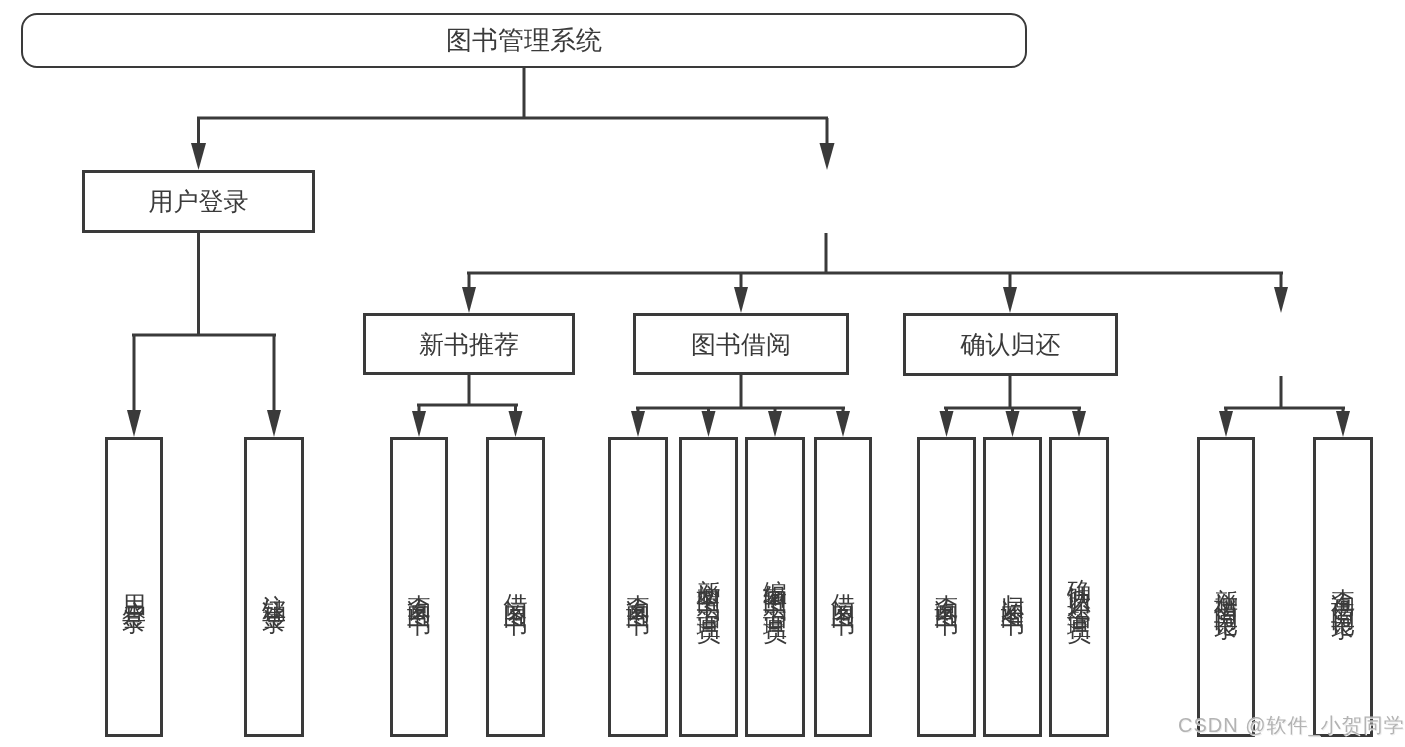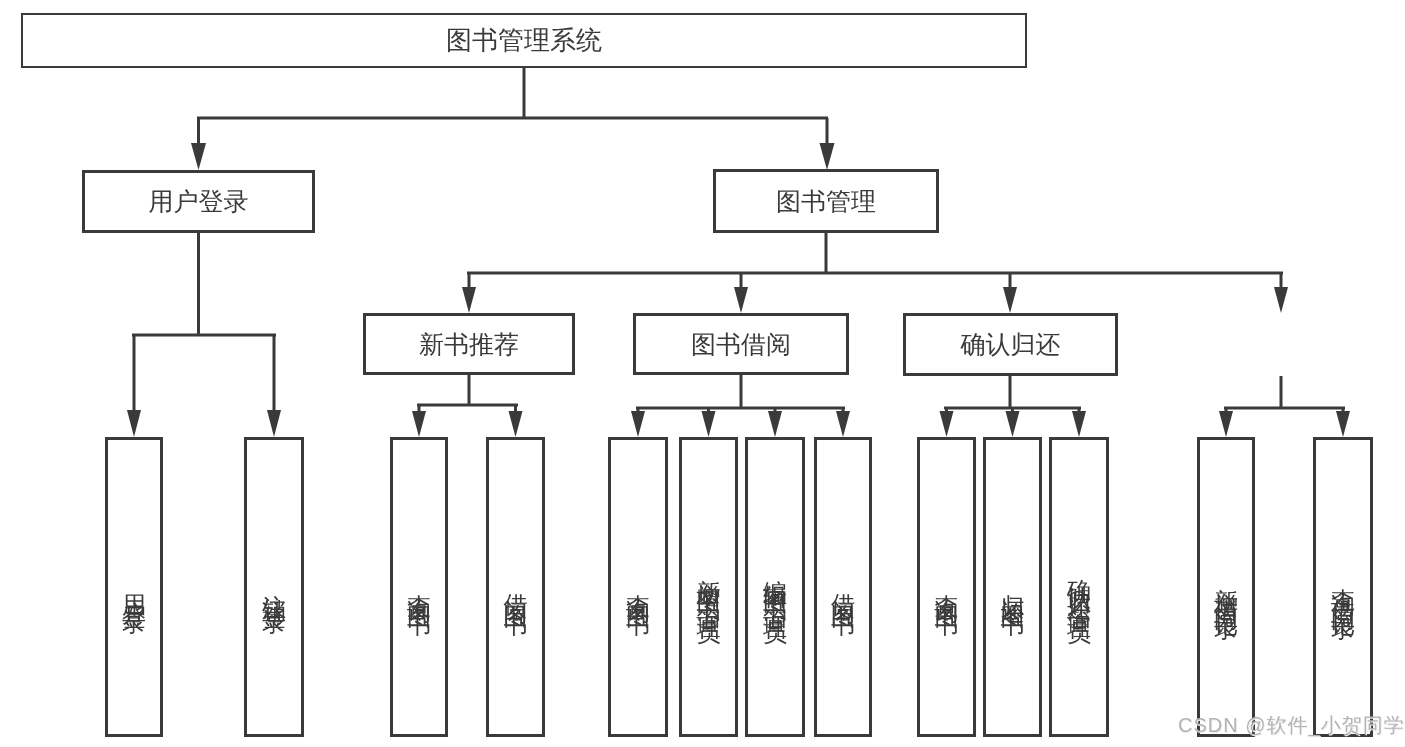--- a/index.html
+++ b/index.html
@@ -20,20 +20,21 @@
     border:3px solid #3a3a3a;
     display:flex;
     align-items:center;
     justify-content:center;
     color:#3a3a3a;
     z-index:1;
   }
   .node.root {
     border-width:2px;
     font-size:26px;
+    border-radius:16px;
   }
   .node.branch { font-size:25px; }
   .node.leaf { font-size:24px; }
   .node .vtext {
     writing-mode:vertical-rl;
     text-orientation:mixed;
     letter-spacing:6px;
     line-height:1;
     white-space:nowrap;
   }
@@ -100,23 +101,20 @@
     </g>
   </svg>
 
   <div class="node root" style="left:21px;top:13px;width:1006px;height:55px">
     <span>图书管理系统</span>
   </div>
 
   <div class="node branch" style="left:82px;top:170px;width:233px;height:63px">
     <span>用户登录</span>
   </div>
-  <div class="node branch" style="left:713px;top:169px;width:226px;height:64px">
-    <span>图书管理</span>
-  </div>
 
   <div class="node branch" style="left:633px;top:313px;width:216px;height:62px">
     <span>图书借阅</span>
   </div>
   <div class="node branch" style="left:363px;top:313px;width:212px;height:62px">
     <span>新书推荐</span>
   </div>
   <div class="node branch" style="left:903px;top:313px;width:215px;height:63px">
     <span>确认归还</span>
   </div>

